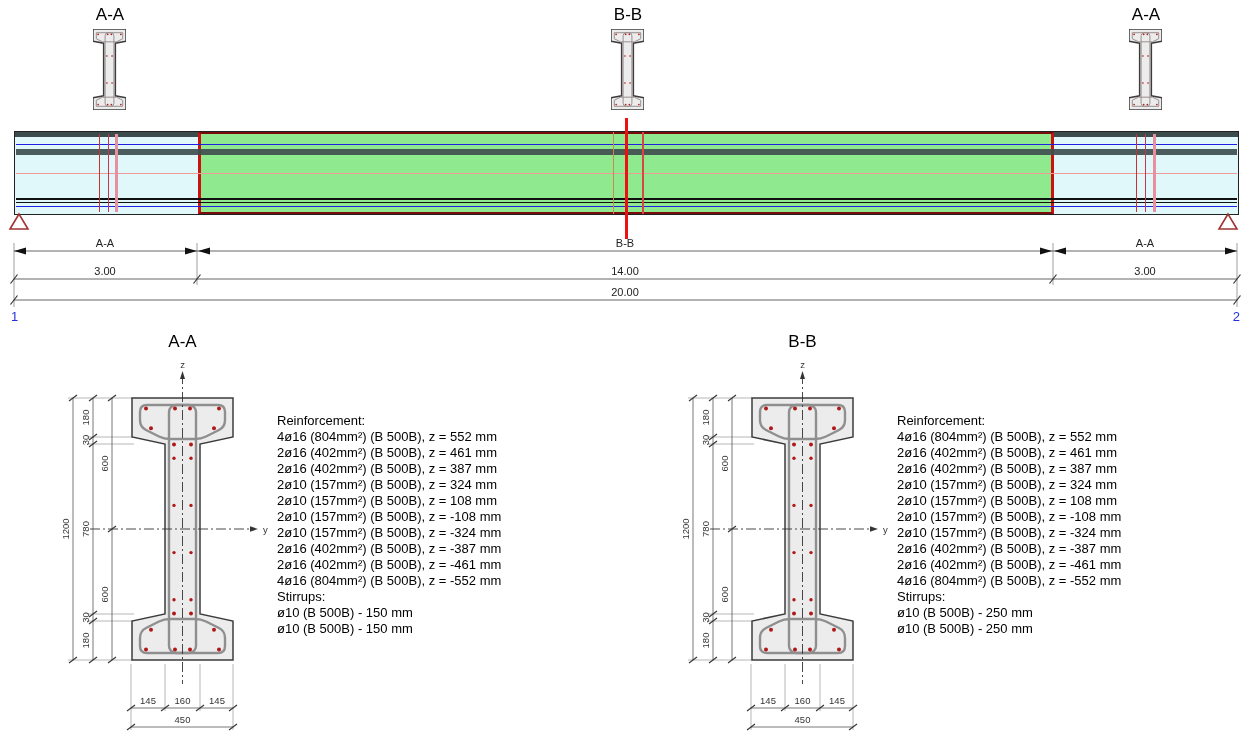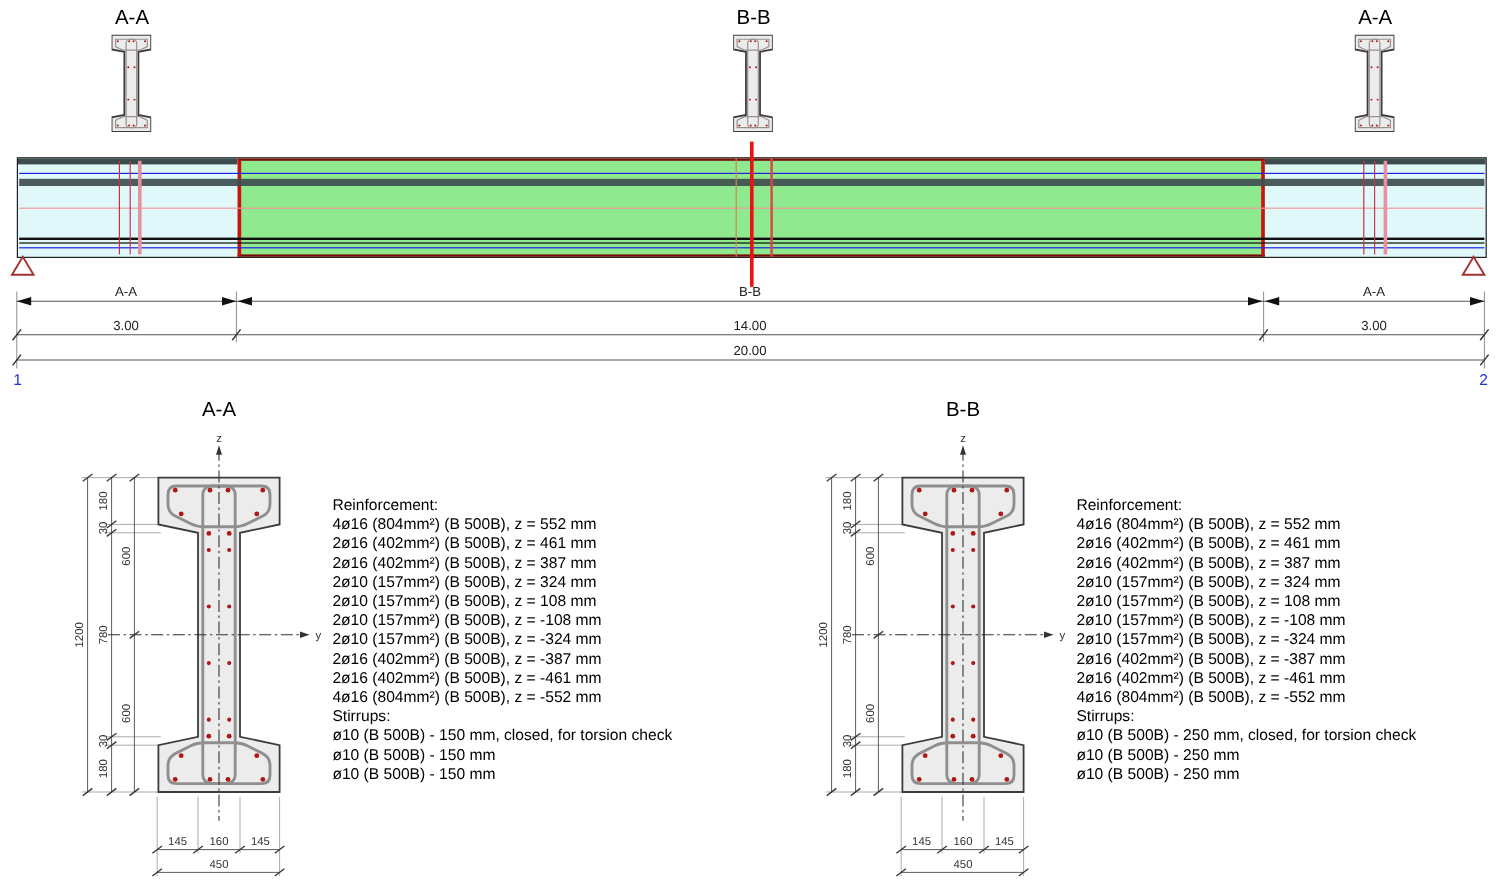--- a/index.html
+++ b/index.html
@@ -265,21 +265,20 @@
     <div>2ø16 (402mm²) (B 500B), z = 461 mm</div>
     <div>2ø16 (402mm²) (B 500B), z = 387 mm</div>
     <div>2ø10 (157mm²) (B 500B), z = 324 mm</div>
     <div>2ø10 (157mm²) (B 500B), z = 108 mm</div>
     <div>2ø10 (157mm²) (B 500B), z = -108 mm</div>
     <div>2ø10 (157mm²) (B 500B), z = -324 mm</div>
     <div>2ø16 (402mm²) (B 500B), z = -387 mm</div>
     <div>2ø16 (402mm²) (B 500B), z = -461 mm</div>
     <div>4ø16 (804mm²) (B 500B), z = -552 mm</div>
     <div>Stirrups:</div>
-    <div>ø10 (B 500B) - 150 mm, closed, for torsion check</div>
     <div>ø10 (B 500B) - 150 mm</div>
     <div>ø10 (B 500B) - 150 mm</div>
   </div>
 
   <div class="sec-title" style="left:752px">B-B</div>
   <svg class="sec-svg" style="left:680px" width="240" height="380" viewBox="0 0 240 380">
     <line class="sext" x1="8" y1="40" x2="72" y2="40"></line>
       <line class="sext" x1="8" y1="302" x2="72" y2="302"></line>
     <line class="sext" x1="27" y1="79" x2="74" y2="79"></line>
       <line class="sext" x1="27" y1="86" x2="74" y2="86"></line>
@@ -367,18 +366,17 @@
     <div>2ø16 (402mm²) (B 500B), z = 461 mm</div>
     <div>2ø16 (402mm²) (B 500B), z = 387 mm</div>
     <div>2ø10 (157mm²) (B 500B), z = 324 mm</div>
     <div>2ø10 (157mm²) (B 500B), z = 108 mm</div>
     <div>2ø10 (157mm²) (B 500B), z = -108 mm</div>
     <div>2ø10 (157mm²) (B 500B), z = -324 mm</div>
     <div>2ø16 (402mm²) (B 500B), z = -387 mm</div>
     <div>2ø16 (402mm²) (B 500B), z = -461 mm</div>
     <div>4ø16 (804mm²) (B 500B), z = -552 mm</div>
     <div>Stirrups:</div>
-    <div>ø10 (B 500B) - 250 mm, closed, for torsion check</div>
     <div>ø10 (B 500B) - 250 mm</div>
     <div>ø10 (B 500B) - 250 mm</div>
   </div>
 
 </div>
 
 </body></html>

